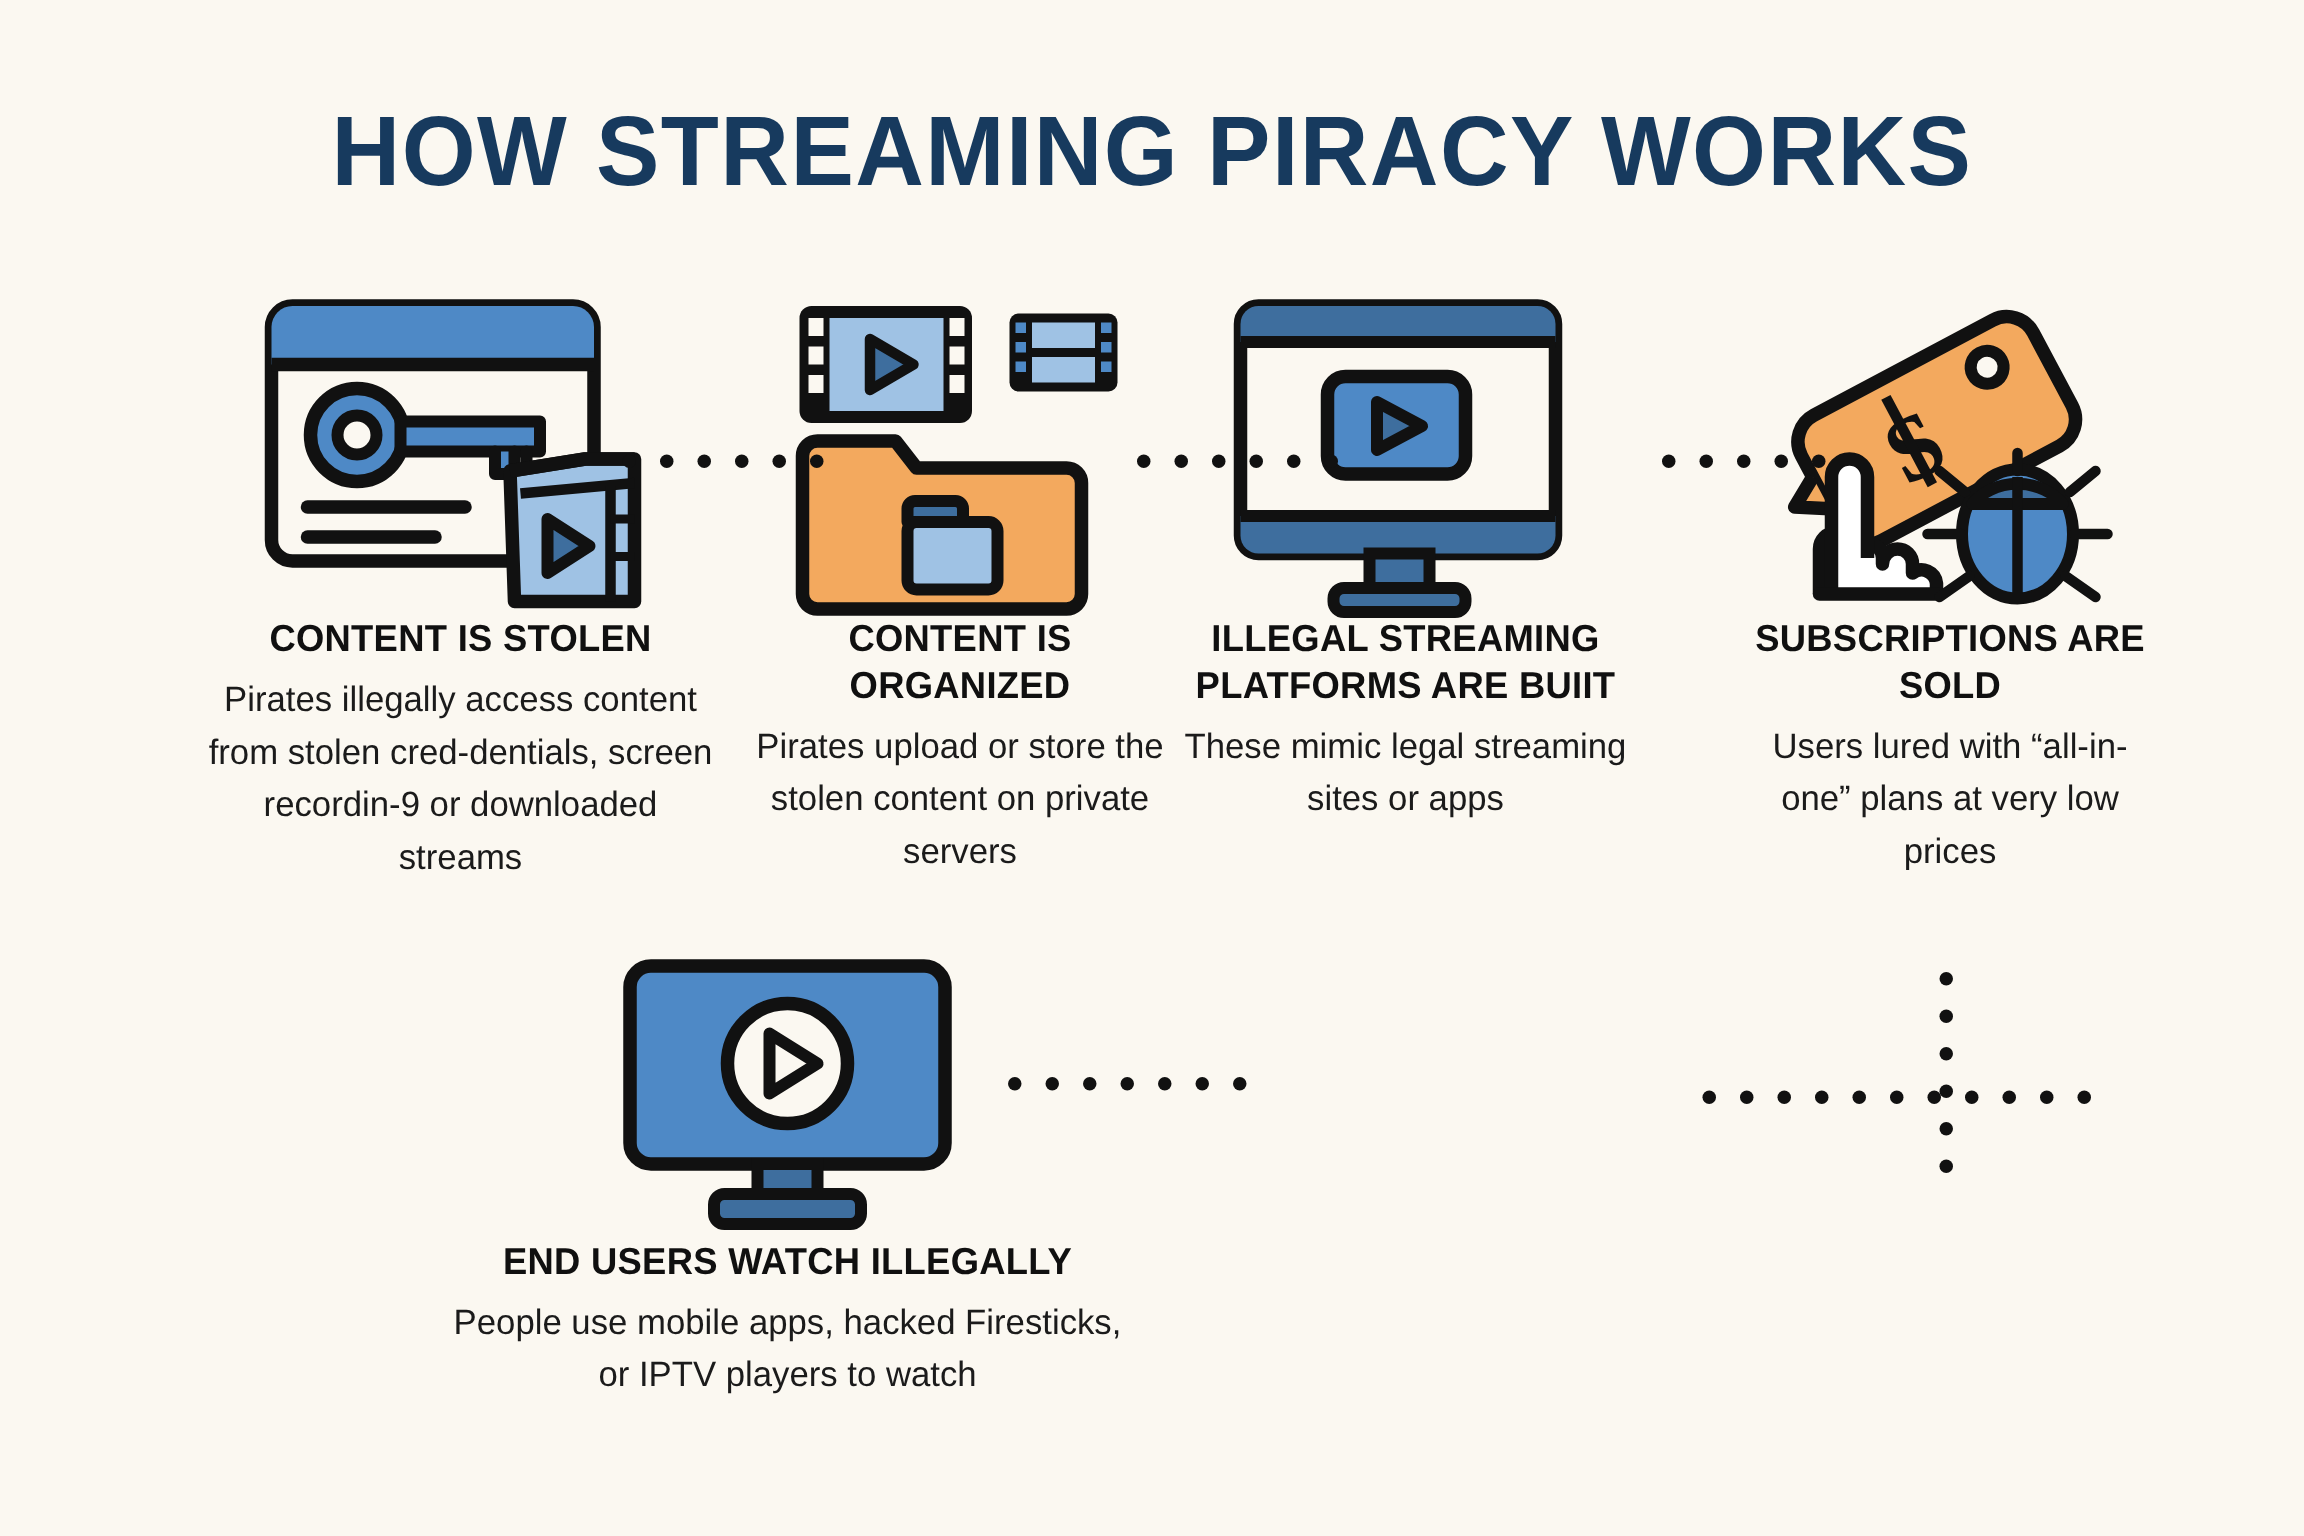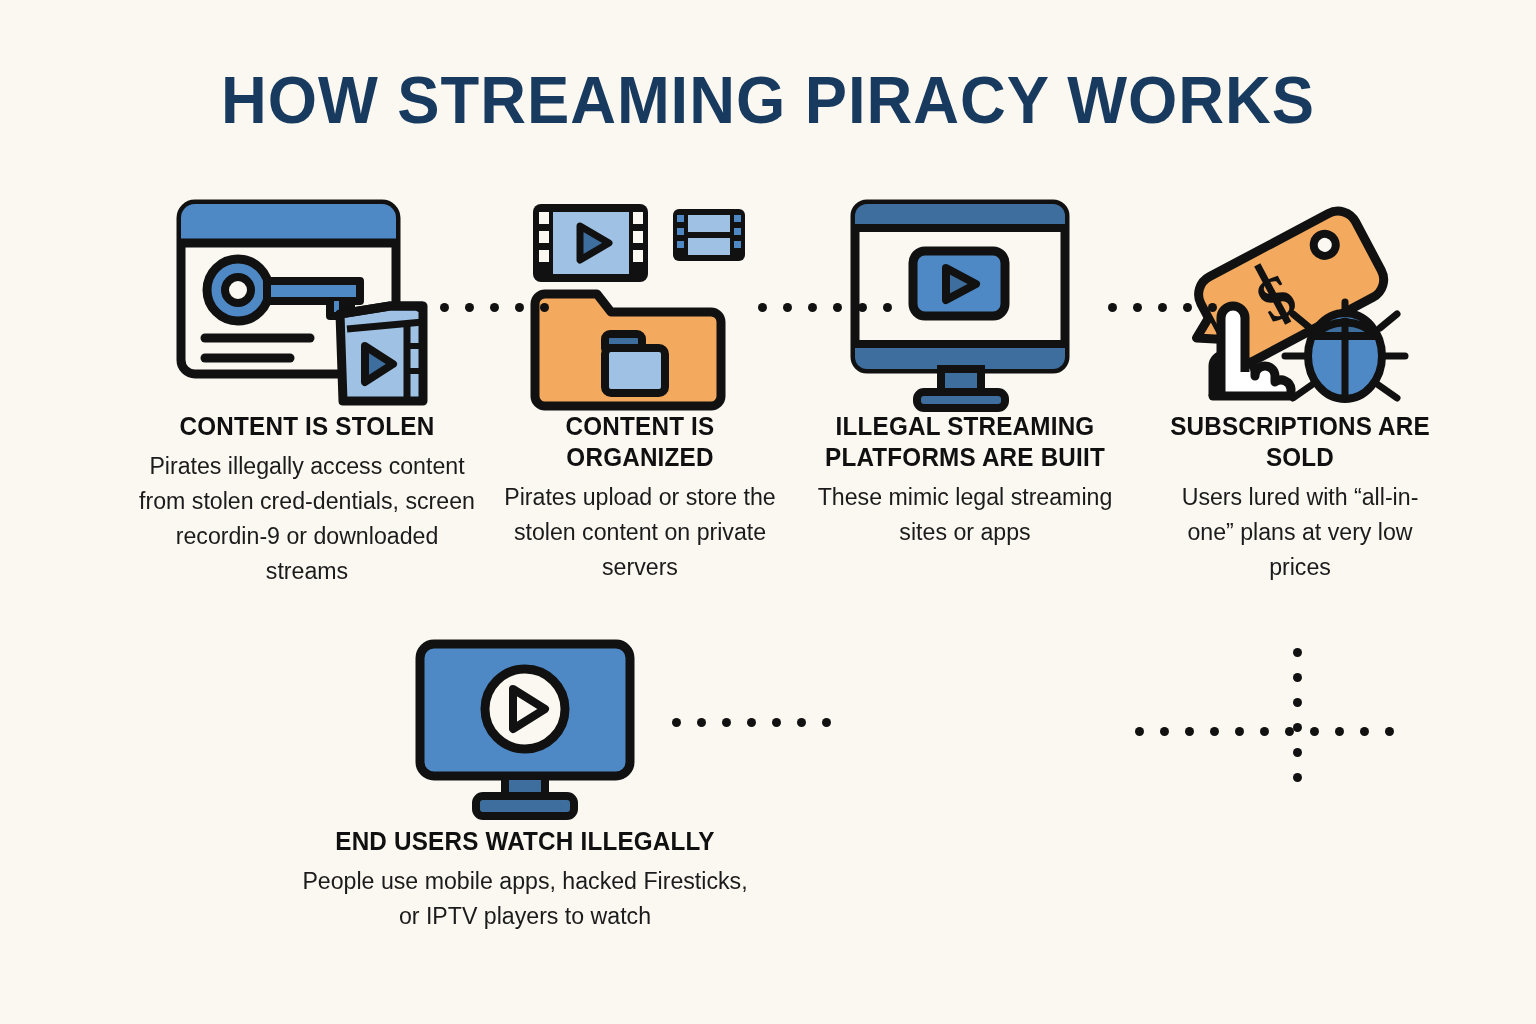--- a/index.html
+++ b/index.html
@@ -146,21 +146,21 @@
         <path d="M10 108 A10 10 0 0 1 20 98 L72 98 L86 116 L186 116 A10 10 0 0 1 196 126 L196 200 A10 10 0 0 1 186 210 L20 210 A10 10 0 0 1 10 200 Z" fill="#F3A95E" stroke="#111" stroke-width="9" stroke-linejoin="round"></path>
 
         <path d="M80 143 A5 5 0 0 1 85 138 L112 138 A5 5 0 0 1 117 143 L117 152 L80 152 Z" fill="#3E6E9E" stroke="#111" stroke-width="8" stroke-linejoin="round"></path>
         <rect x="80" y="152" width="60" height="45" rx="6" fill="#9FC2E4" stroke="#111" stroke-width="8"></rect>
       </svg>
     </div>
     <div class="step-title">CONTENT IS ORGANIZED</div>
     <div class="step-desc">Pirates upload or store the stolen content on private servers</div>
   </div>
 
-  <div class="step" style="left:800px; top:196px; width:330px;">
+  <div class="step" style="left:772px; top:196px; width:330px;">
     <div class="icon-box" style="width:245px; height:215px;">
       <svg width="245" height="215" viewBox="0 0 245 215">
         <rect x="12" y="8" width="210" height="165" rx="12" fill="#FBF8F1" stroke="#111" stroke-width="9"></rect>
         <path d="M12 20 A12 12 0 0 1 24 8 L210 8 A12 12 0 0 1 222 20 L222 32 L12 32 Z" fill="#3E6E9E"></path>
         <line x1="12" y1="32" x2="222" y2="32" stroke="#111" stroke-width="8"></line>
         <path d="M12 148 L222 148 L222 161 A12 12 0 0 1 210 173 L24 173 A12 12 0 0 1 12 161 Z" fill="#3E6E9E"></path>
         <line x1="12" y1="148" x2="222" y2="148" stroke="#111" stroke-width="8"></line>
         <rect x="70" y="55" width="92" height="65" rx="12" fill="#4E89C6" stroke="#111" stroke-width="9"></rect>
         <path d="M103 72 L133 88 L103 104 Z" fill="#3E6E9E" stroke="#111" stroke-width="8" stroke-linejoin="round"></path>
         <rect x="98" y="173" width="40" height="30" fill="#3E6E9E" stroke="#111" stroke-width="8"></rect>

